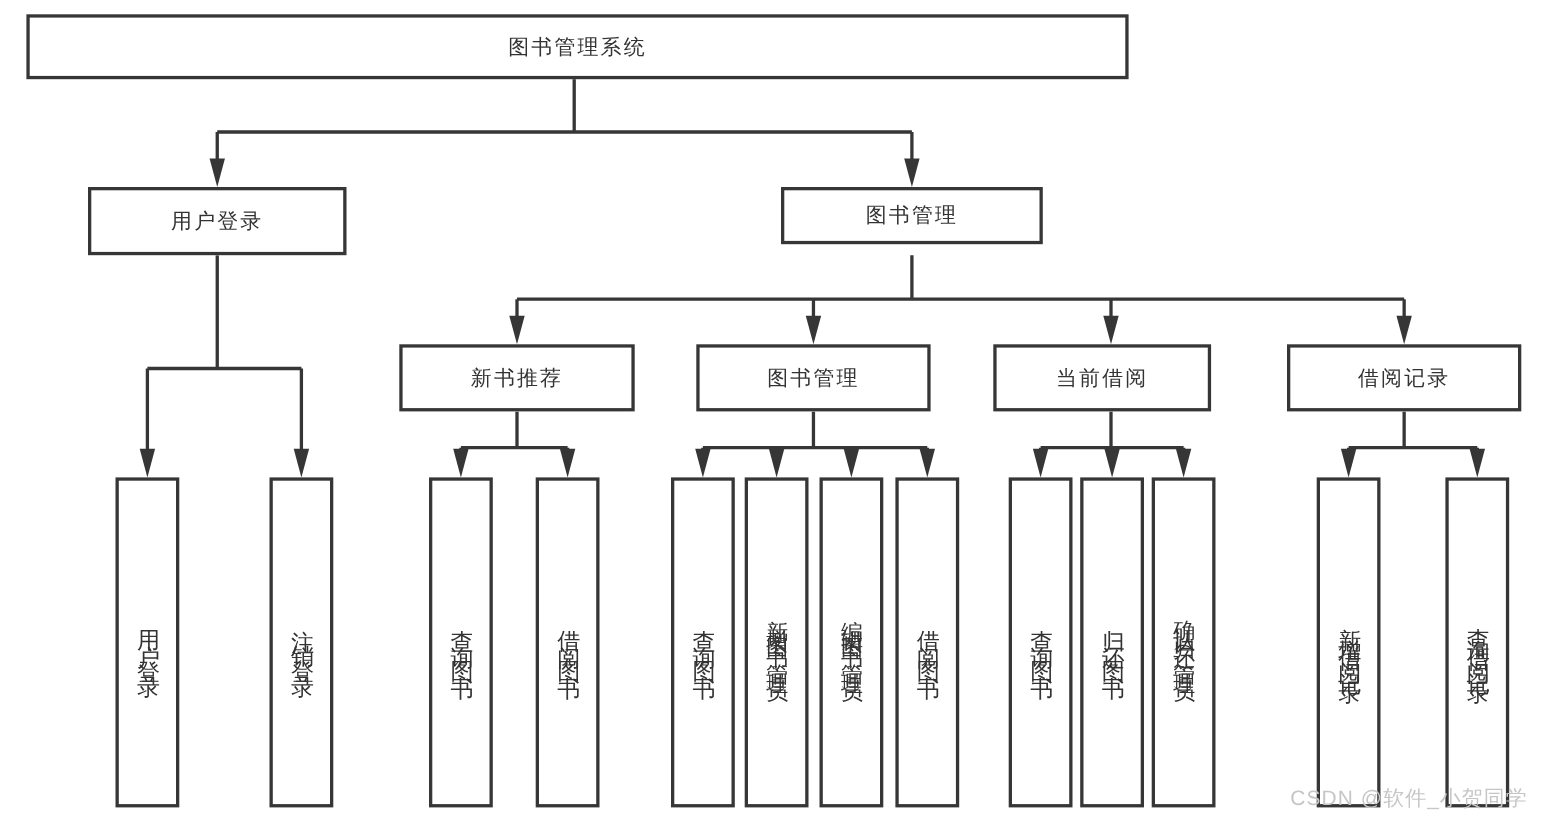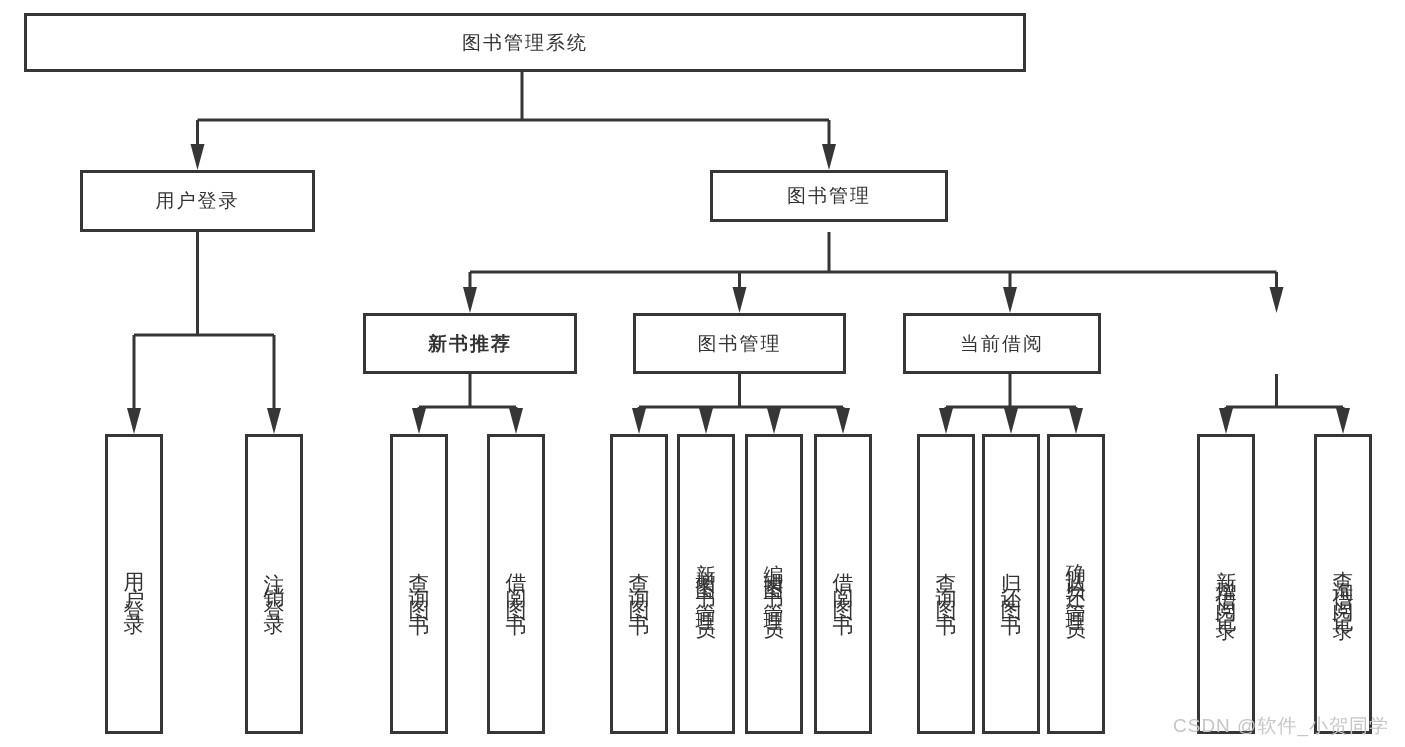--- a/index.html
+++ b/index.html
@@ -106,23 +106,24 @@
       <polygon points="1219,408 1233,408 1226,434"></polygon>
       <polygon points="1336,408 1350,408 1343,434"></polygon>
     </g>
   </svg>
 
   <div class="hbox" style="left:24px;top:13px;width:1002px;height:59px;">图书管理系统</div>
 
   <div class="hbox" style="left:80px;top:170px;width:235px;height:62px;">用户登录</div>
   <div class="hbox" style="left:710px;top:170px;width:238px;height:52px;">图书管理</div>
 
-  <div class="hbox" style="left:363px;top:313px;width:214px;height:61px;font-weight:bold;">新书推荐</div>
+  <div class="hbox" style="left:363px;top:313px;width:214px;height:61px;">新书推荐</div>
   <div class="hbox" style="left:633px;top:313px;width:213px;height:61px;">图书管理</div>
   <div class="hbox" style="left:903px;top:313px;width:198px;height:61px;">当前借阅</div>
+  <div class="hbox" style="left:1170px;top:313px;width:213px;height:61px;">借阅记录</div>
 
   <div class="vbox" style="left:105px;top:434px;">用户登录</div>
   <div class="vbox" style="left:245px;top:434px;">注销登录</div>
 
   <div class="vbox" style="left:390px;top:434px;">查询图书</div>
   <div class="vbox" style="left:487px;top:434px;">借阅图书</div>
 
   <div class="vbox" style="left:610px;top:434px;">查询图书</div>
   <div class="vbox long" style="left:677px;top:434px;">新增图书（管理员）</div>
   <div class="vbox long" style="left:745px;top:434px;">编辑图书（管理员）</div>

